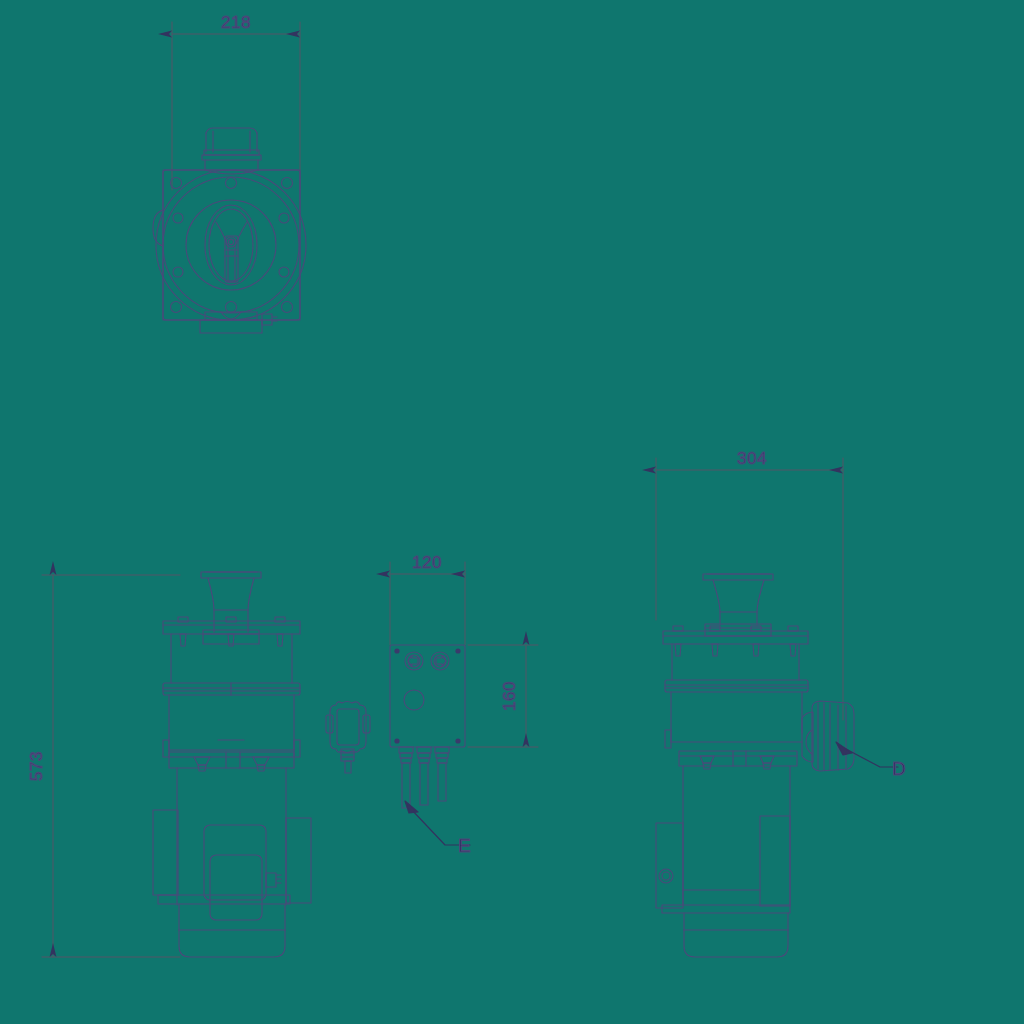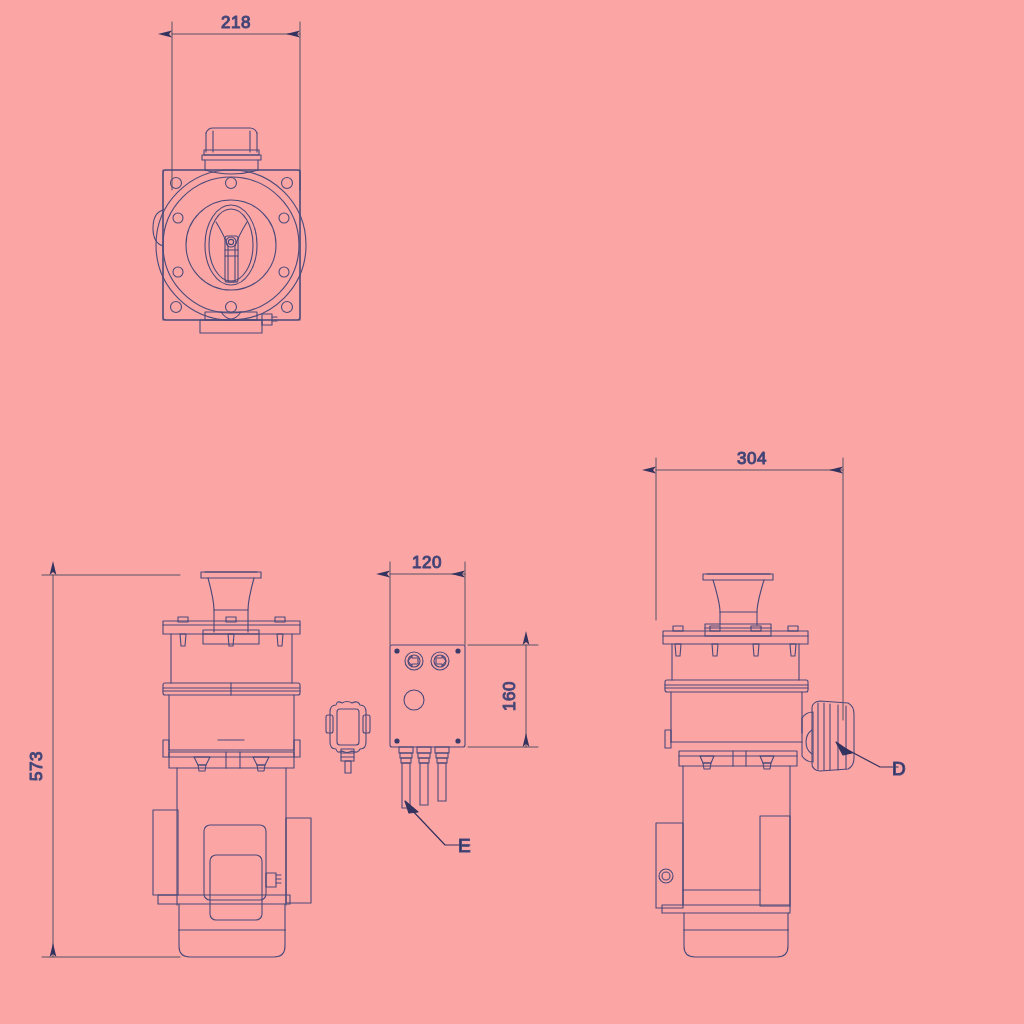--- a/index.html
+++ b/index.html
@@ -1,17 +1,17 @@
 <!DOCTYPE html>
 <html><head>
 <meta charset="utf-8">
 <style>
   html,body{margin:0;padding:0;background:#ffffff;}
   body{width:1024px;height:1024px;overflow:hidden;font-family:"Liberation Sans",sans-serif;}
-  #stage{position:relative;width:1024px;height:1024px;background:#fca5a5;}
+  #stage{position:relative;width:1024px;height:1024px;background:#0f766e;}
   svg{display:block;}
   .dimtext{font-family:"Liberation Sans",sans-serif;font-size:17px;fill:#32326b;letter-spacing:.5px;}
   .calltext{font-family:"Liberation Sans",sans-serif;font-size:19px;fill:#2b2b5c;}
 </style>
 </head>
 <body>
 
 <div id="stage">
 
 <svg width="1024" height="1024" viewBox="0 0 1024 1024">

